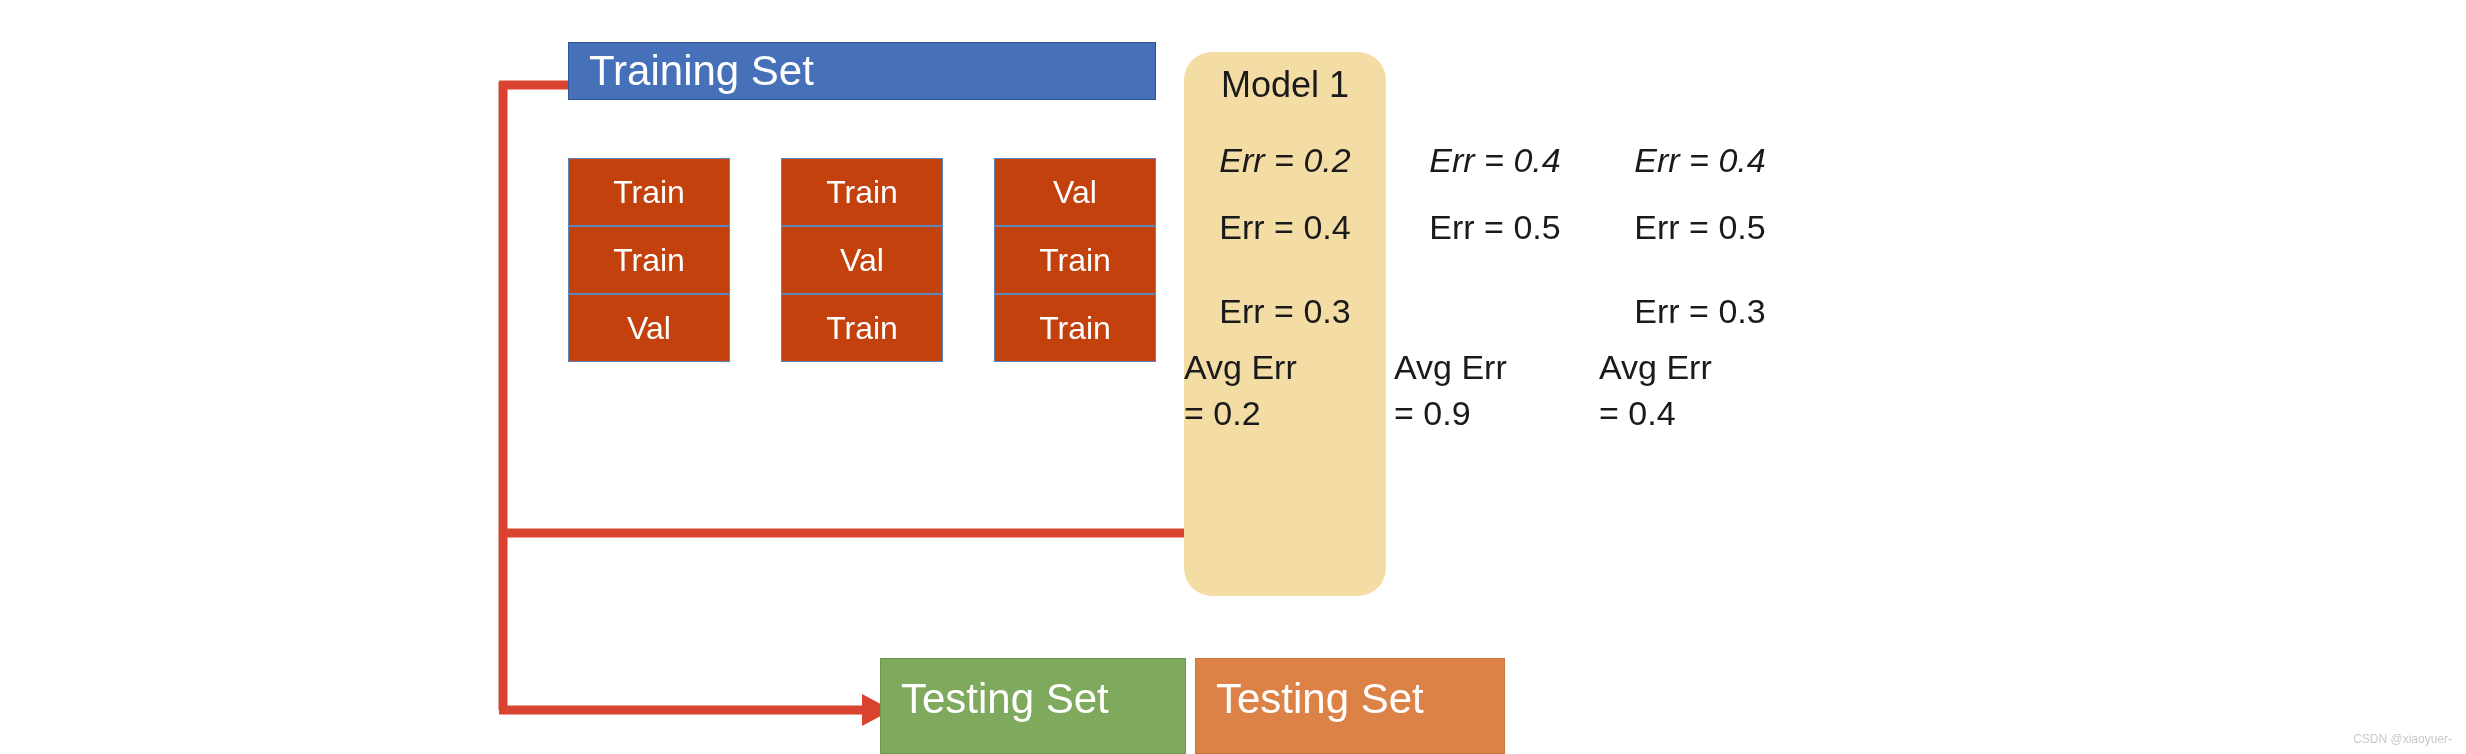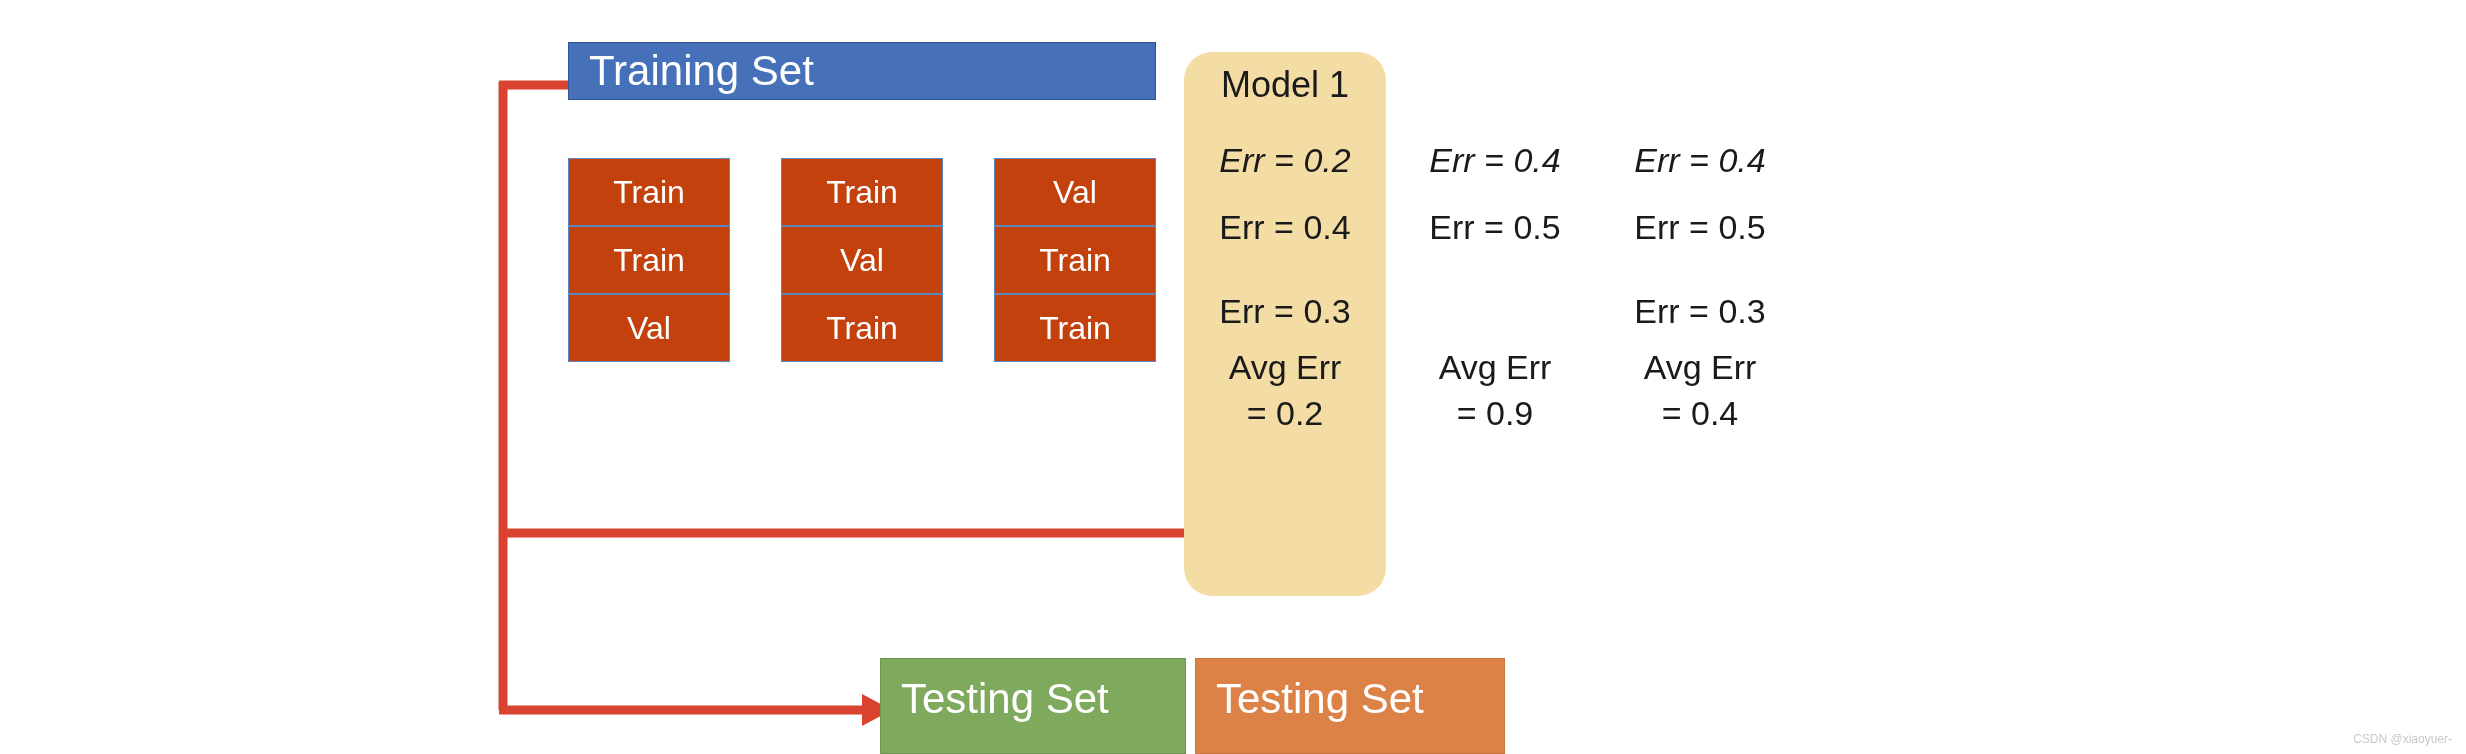--- a/index.html
+++ b/index.html
@@ -120,21 +120,21 @@
   .err-1 { top: 152px; }
   .err-2 { top: 204px; margin-top: 32px; }
 
   .model-avg {
     position: absolute;
     left: 0;
     top: 292px;
     width: 100%;
     display: flex;
     flex-direction: column;
-    align-items: center;
+    align-items: flex-start;
     justify-content: flex-start;
     color: #1a1a1a;
     font-size: 34px;
     line-height: 46px;
     white-space: nowrap;
   }
 
   
   .testing-green {
     left: 880px;

